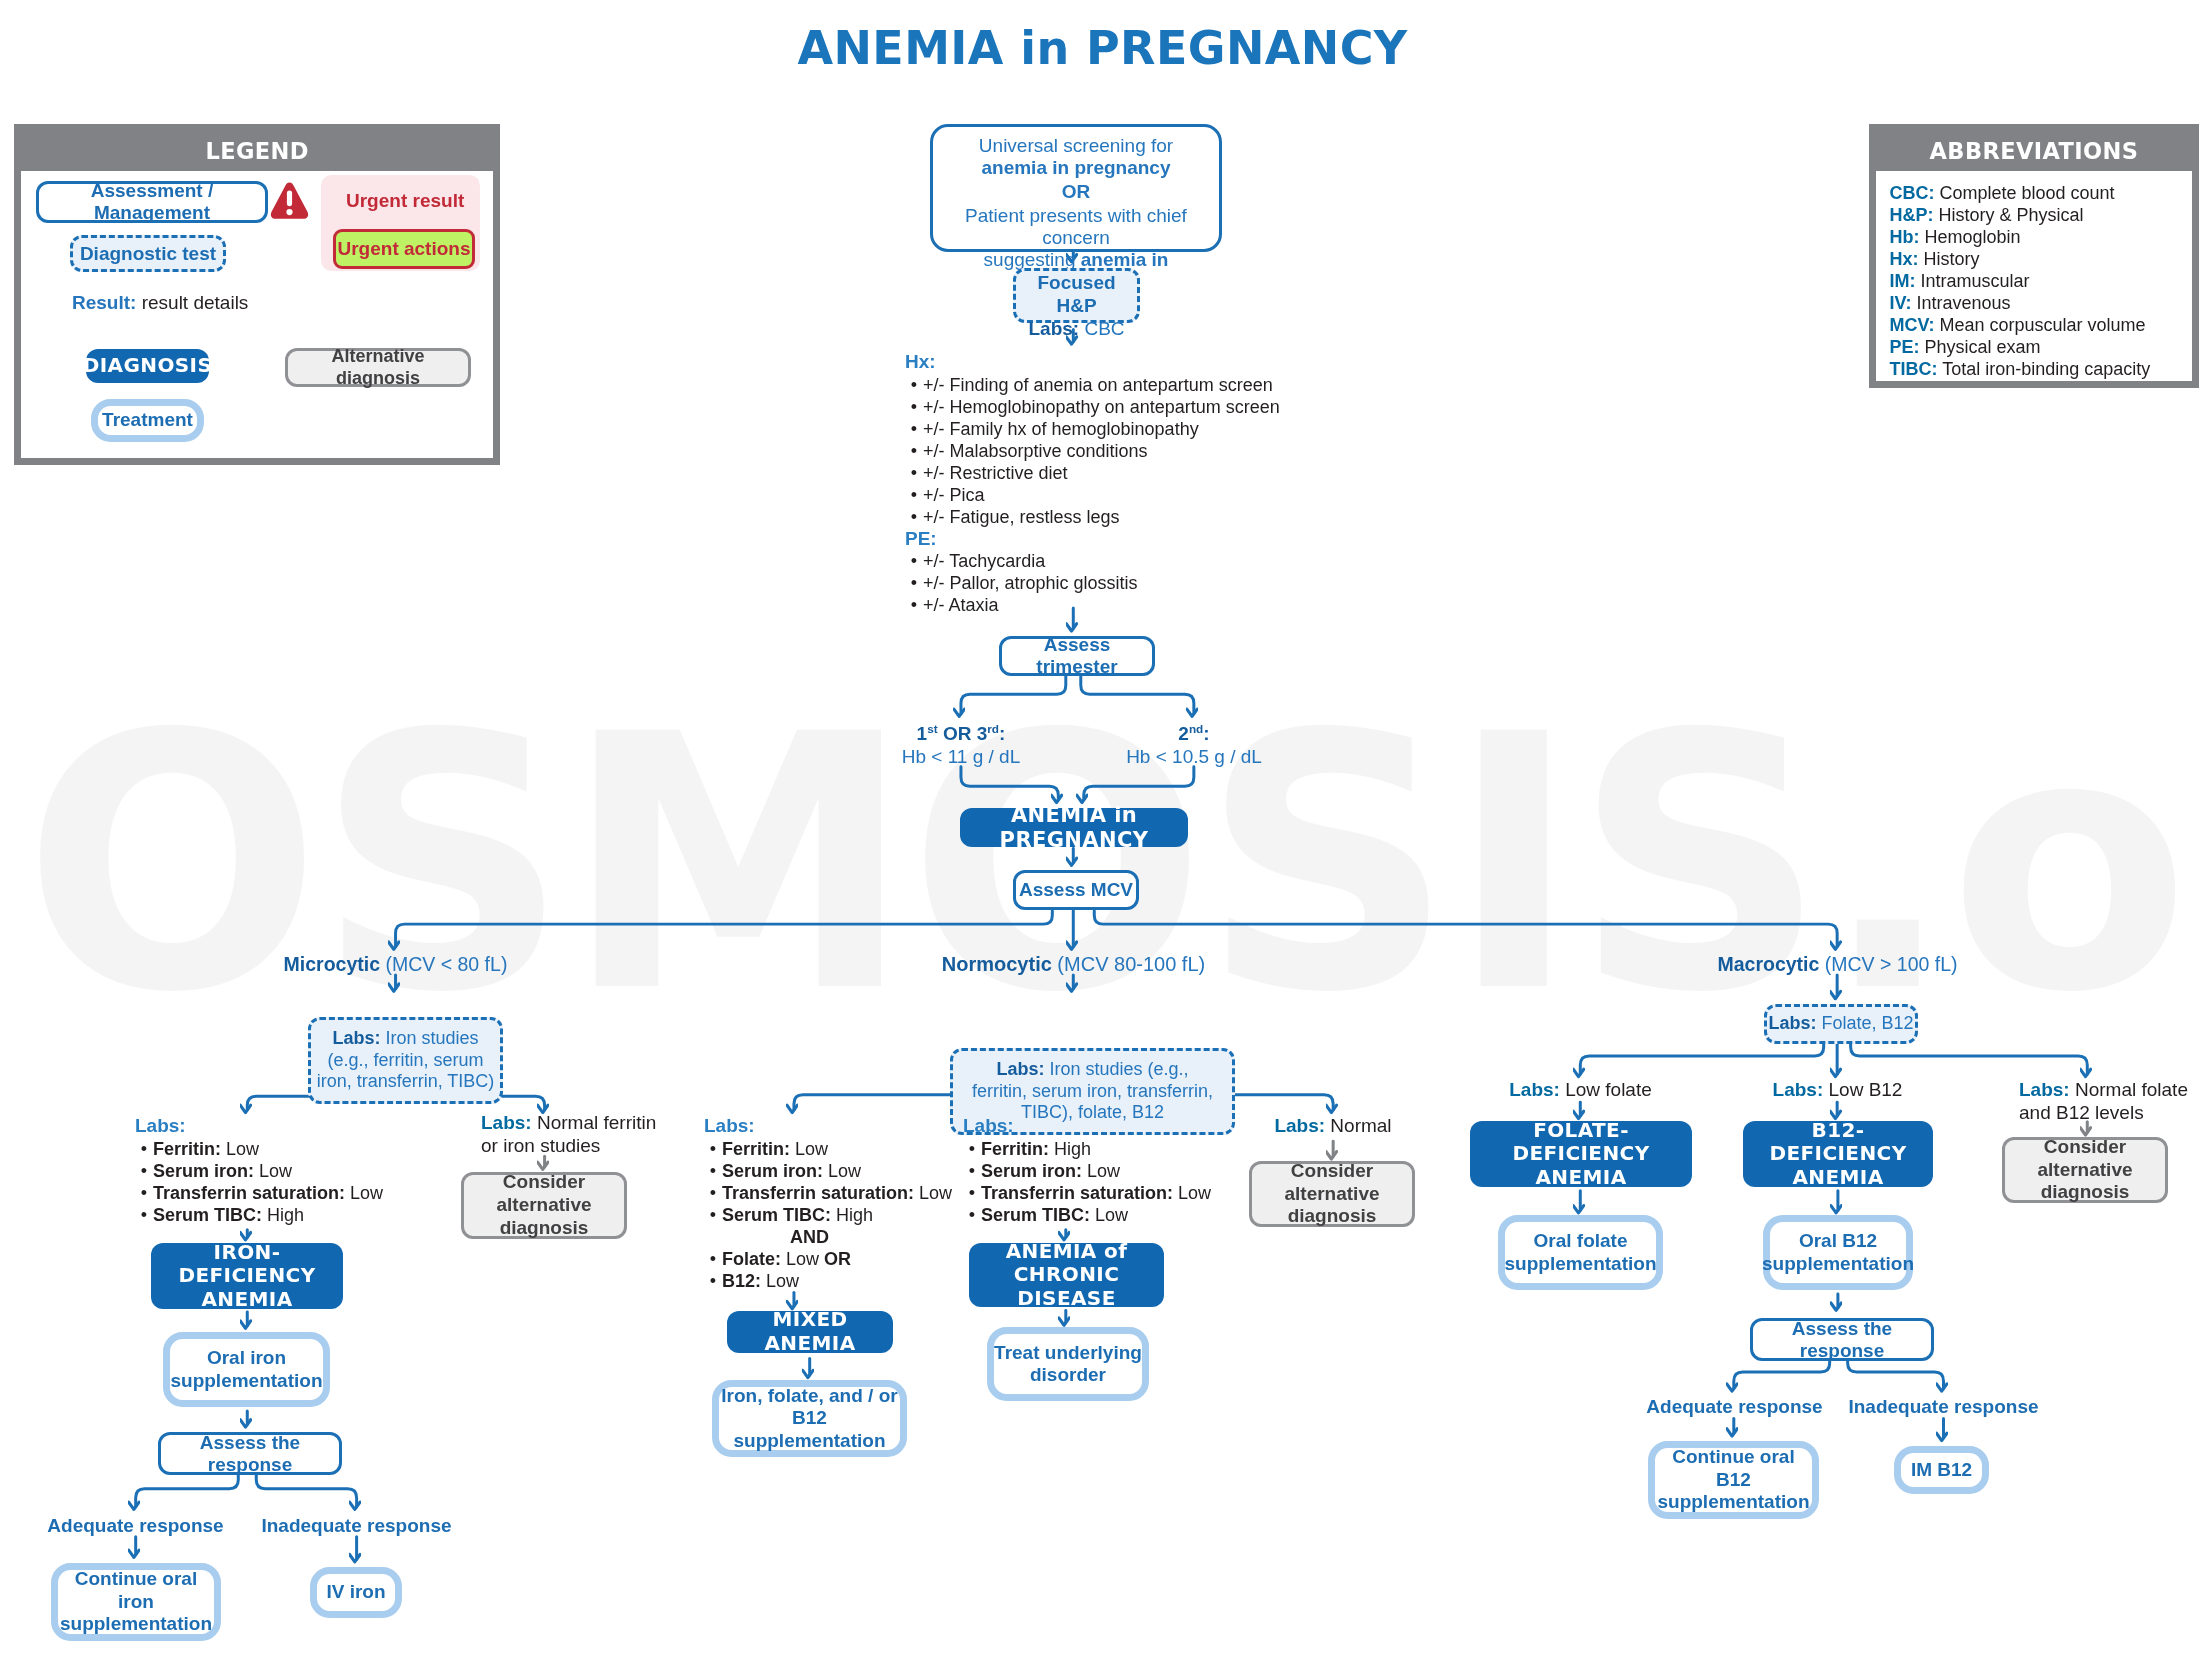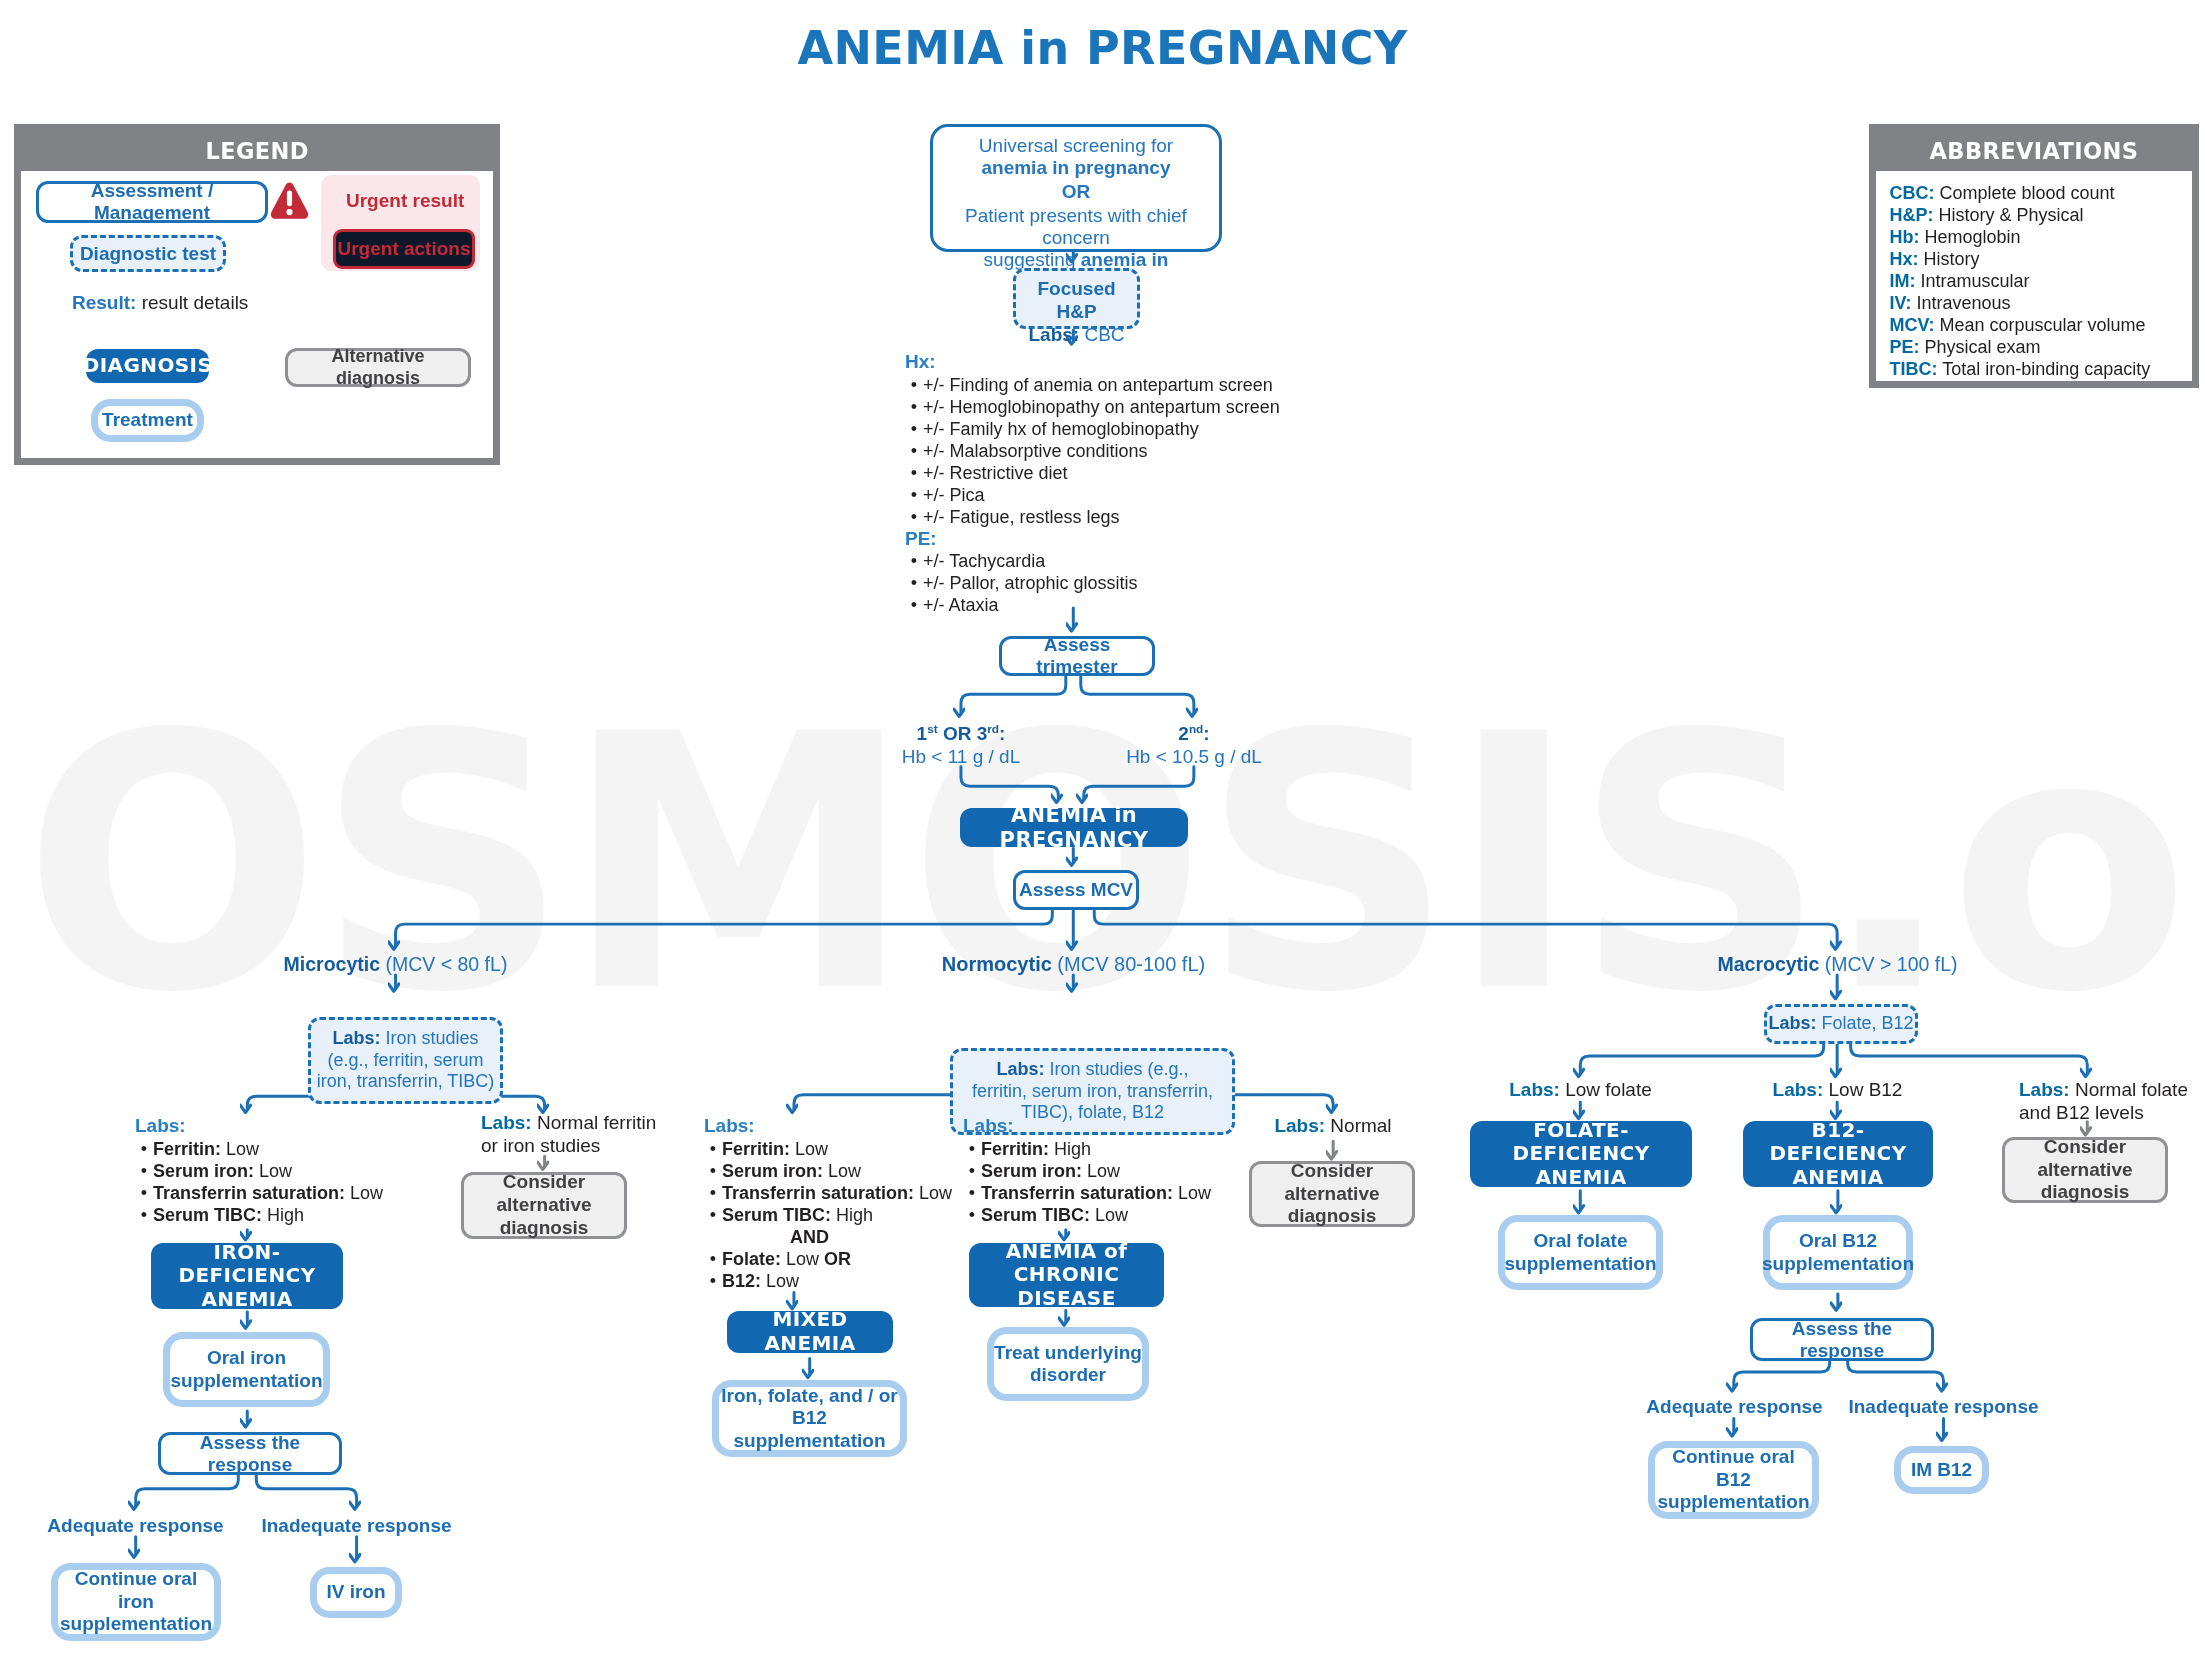--- a/index.html
+++ b/index.html
@@ -19,21 +19,21 @@
   sup{font-size:.62em;vertical-align:super;}
   
   .panel{border:7.5px solid #808285;background:#fff;}
   .panelhdr{background:#808285;color:#fff;font-size:22.5px;display:flex;align-items:center;justify-content:center;height:40px;}
   
   .assessbox{background:#fff;border:3px solid #1b6fb5;border-radius:12px;font-size:19px;font-weight:700;color:#1d6db3;}
   .navybox{background:#1168b1;border-radius:12px;color:#fff;font-size:20px;line-height:1.18;}
   .treat{background:#fff;border:7.5px solid #a8cdee;border-radius:19.5px;font-size:19px;font-weight:700;color:#1d6db3;line-height:1.18;}
   .graybox{background:#efefef;border:3px solid #8f9194;border-radius:12px;font-size:19px;font-weight:700;color:#414042;line-height:1.2;}
   .dashbox{background:#e8f1fa;border:3px dashed #1b6fb5;border-radius:12px;font-size:18px;line-height:1.22;color:#2676bd;}
-  .redbox{background:#0f172a;border:3px solid #c22a38;border-radius:9px;font-size:19px;font-weight:700;color:#c22a38;}
+  .redbox{background:#bef264;border:3px solid #c22a38;border-radius:9px;font-size:19px;font-weight:700;color:#c22a38;}
   .pink{background:#fbe7e9;border-radius:10.5px;}
   
   .lrow{font-size:18px;line-height:22px;white-space:nowrap;}
   .dot{display:inline-block;width:18px;text-align:center;}
   .lhead{font-size:19px;line-height:22.5px;font-weight:700;color:#2a7fc3;}
   .wm{font-family:"DejaVu Sans",sans-serif;font-weight:800;font-size:352px;color:#000;opacity:.04;white-space:nowrap;letter-spacing:-6px;}
 </style>
 </head>
 <body>
 
@@ -157,21 +157,21 @@
 </div>
 
 <div class="abs" style="left:930px;top:124px;width:286px;height:114px;border:3px solid #1b6fb5;border-radius:18px;background:#fff;font-size:19px;line-height:22px;text-align:center;color:#2676bd;padding-top:7.5px;box-sizing:content-box;">
   <div>Universal screening for</div>
   <div class="bold">anemia in pregnancy</div>
   <div class="bold" style="margin:2.2px 0;">OR</div>
   <div>Patient presents with chief concern</div>
   <div><span>suggesting </span><span class="bold">anemia in pregnancy</span></div>
 </div>
 
-<div class="abs dashbox" style="left:1013px;top:268px;width:121px;height:49px;font-size:19px;text-align:center;padding-top:6px;">
+<div class="abs dashbox" style="left:1013px;top:268px;width:121px;height:49px;font-size:19px;text-align:center;">
   <div class="semib">Focused H&amp;P</div>
   <div><span class="bluedark">Labs:</span><span> CBC</span></div>
 </div>
 
 <div class="abs" style="left:905px;top:351px;width:419px;">
   <div class="lhead">Hx:</div>
   <div class="lrow"><span class="dot">•</span><span>+/- Finding of anemia on antepartum screen</span></div>
   <div class="lrow"><span class="dot">•</span><span>+/- Hemoglobinopathy on antepartum screen</span></div>
   <div class="lrow"><span class="dot">•</span><span>+/- Family hx of hemoglobinopathy</span></div>
   <div class="lrow"><span class="dot">•</span><span>+/- Malabsorptive conditions</span></div>

